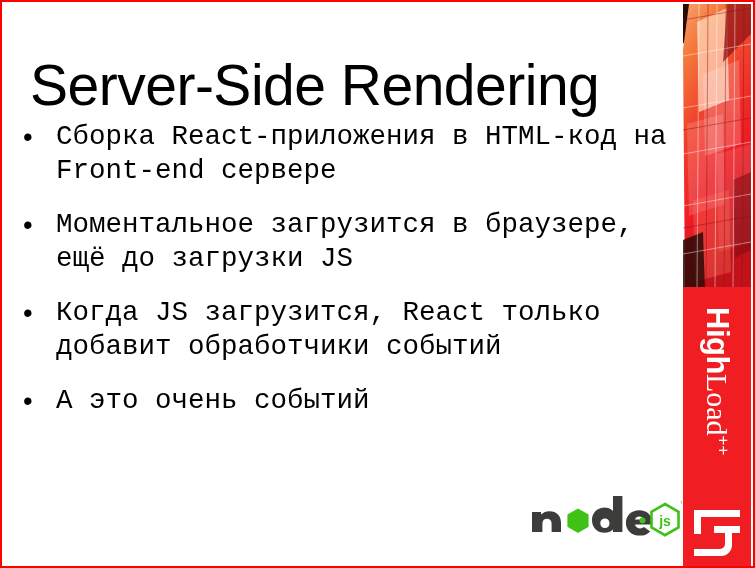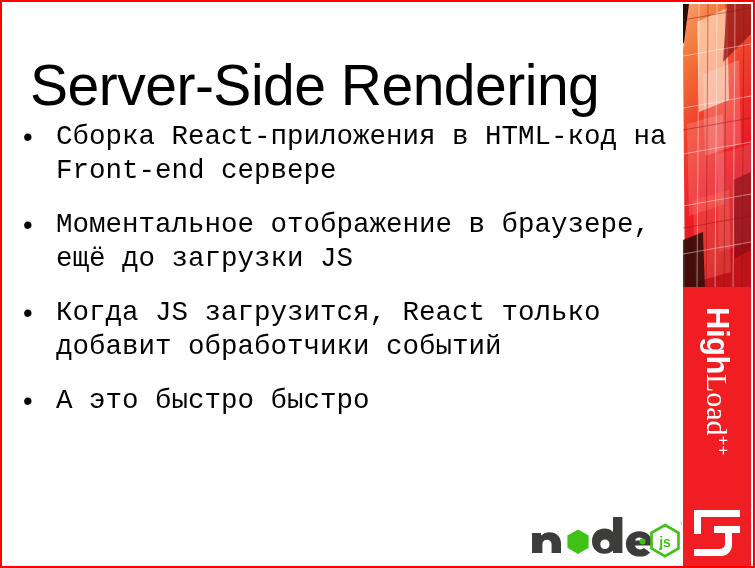--- a/index.html
+++ b/index.html
@@ -132,52 +132,52 @@
     height: 54px;
     margin-left: -27px;
     transform: rotate(90deg);
   }
   #brand-mark svg { display: block; width: 100%; height: 100%; }
 
   
   #nodejs-logo {
     position: absolute;
     left: 528px;
-    top: 513px;
+    top: 492px;
     width: 152px;
     height: 52px;
   }
   #nodejs-logo svg { display: block; width: 100%; height: 100%; }
 </style>
 </head>
 <body>
 
 <div id="slide">
 
   <h1 id="slide-title">Server-Side Rendering</h1>
 
   <ul id="bullet-list" style="list-style:none;margin:0;padding:0;">
     <li class="bullet-item">
       <span class="bullet-marker">•</span>
       <span class="bullet-text">Сборка React-приложения в HTML-код на
 Front-end сервере</span>
     </li>
     <li class="bullet-item">
       <span class="bullet-marker">•</span>
-      <span class="bullet-text">Моментальное отображение в браузере,
+      <span class="bullet-text">Моментальное загрузится в браузере,
 ещё до загрузки JS</span>
     </li>
     <li class="bullet-item">
       <span class="bullet-marker">•</span>
       <span class="bullet-text">Когда JS загрузится, React только
 добавит обработчики событий</span>
     </li>
     <li class="bullet-item">
       <span class="bullet-marker">•</span>
-      <span class="bullet-text">А это быстро быстро</span>
+      <span class="bullet-text">А это очень событий</span>
     </li>
   </ul>
 
   <div id="deco-graphic">
     <svg viewBox="0 0 68 287" preserveAspectRatio="none" xmlns="http://www.w3.org/2000/svg">
       <defs>
         <linearGradient id="dg" x1="0" y1="0" x2="0.35" y2="1">
           <stop offset="0%" stop-color="#F7A072"></stop>
           <stop offset="18%" stop-color="#F4793B"></stop>
           <stop offset="42%" stop-color="#F0422C"></stop>

